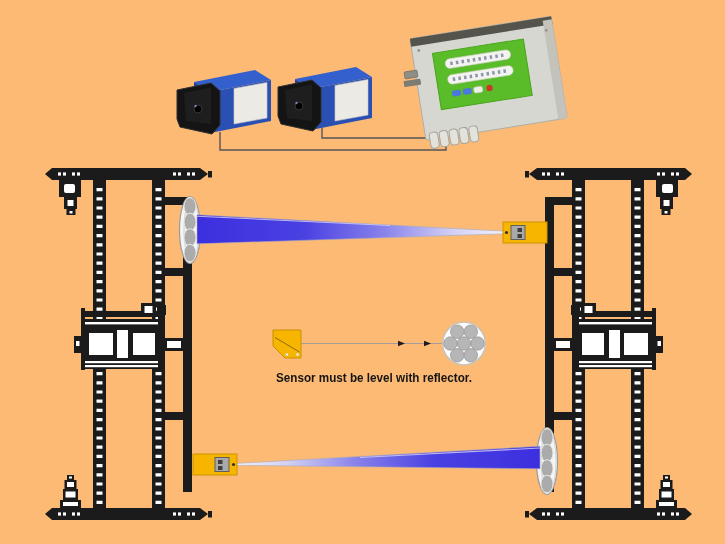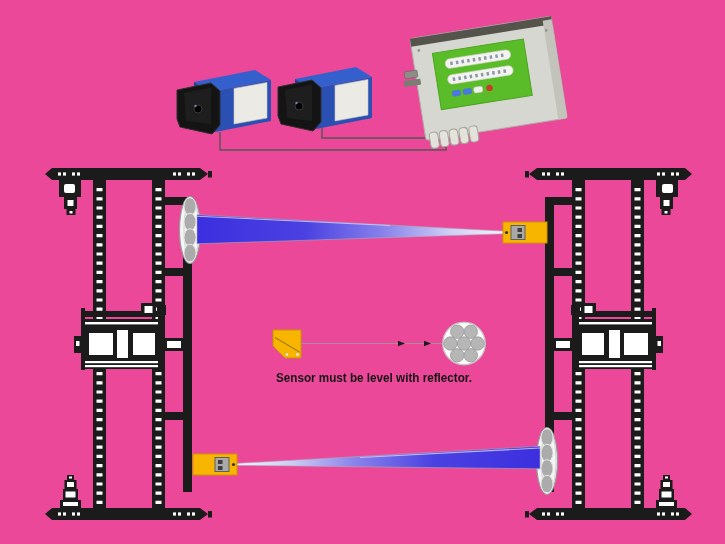--- a/index.html
+++ b/index.html
@@ -1,16 +1,16 @@
 <!DOCTYPE html>
 <html><head>
 <meta charset="utf-8">
 <style>
   html,body{margin:0;padding:0;background:#ffffff;}
-  .stage{position:relative;width:725px;height:544px;background:#ec4899;overflow:hidden;
+  .stage{position:relative;width:725px;height:544px;background:#fdba74;overflow:hidden;
          font-family:"Liberation Sans",sans-serif;}
   svg{display:block;}
   text{font-family:"Liberation Sans",sans-serif;}
 </style>
 </head>
 <body>
 
 <div class="stage">
 <svg width="725" height="544" viewBox="0 0 725 544">
   <defs>

